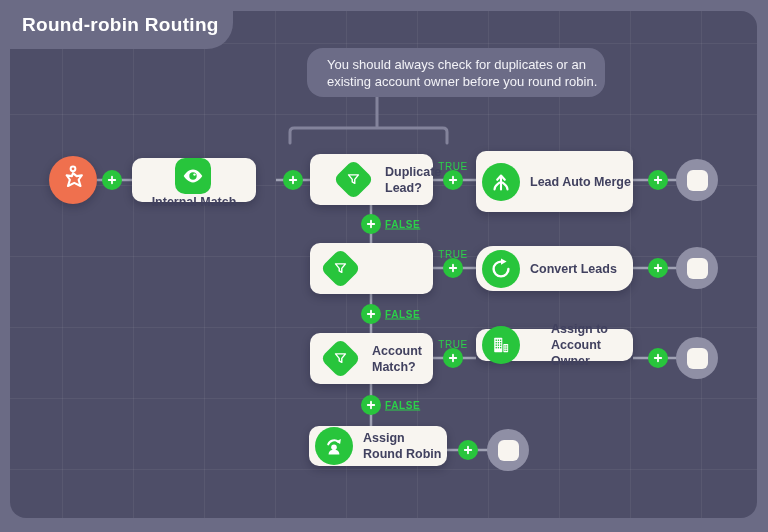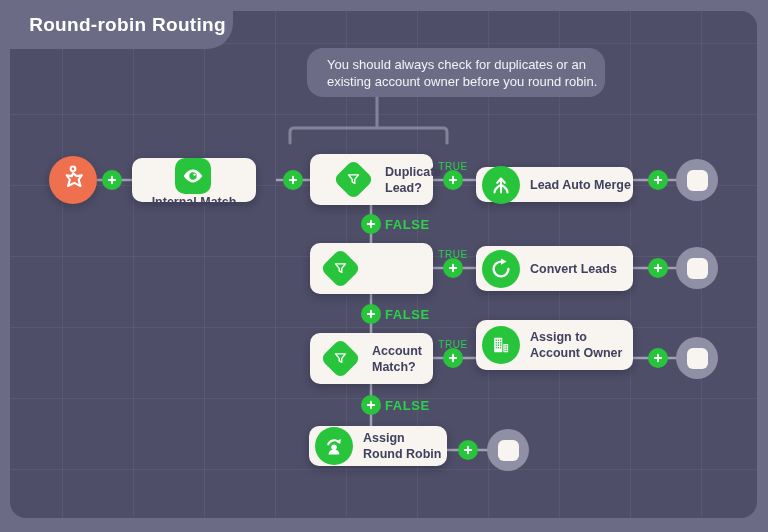--- a/index.html
+++ b/index.html
@@ -4,21 +4,21 @@
 <style>
   html,body{width:768px;height:532px;margin:0;padding:0;overflow:hidden;
     background:#6B6B85;font-family:"Liberation Sans",sans-serif;position:relative;}
   .canvas{position:absolute;left:10px;top:11px;width:747px;height:507px;border-radius:16px;
     background-color:#4E4E68;
     background-image:linear-gradient(to right, rgba(255,255,255,0.055) 1px, transparent 1px),
                      linear-gradient(to bottom, rgba(255,255,255,0.055) 1px, transparent 1px);
     background-size:71px 71px;background-position:52px 32px;}
   .tab{position:absolute;left:0;top:0;width:233px;height:49px;background:#6B6B85;
     border-bottom-right-radius:26px;display:flex;align-items:center;padding-left:22px;
-    box-sizing:border-box;z-index:5;justify-content:center;}
+    box-sizing:border-box;z-index:5;}
   .tab h1{margin:0;font-size:19px;font-weight:bold;color:#ffffff;letter-spacing:.3px;}
   .tooltip{position:absolute;left:307px;top:48px;width:298px;height:49px;background:#6C6C87;
     border-radius:16px;color:#F3F3F8;font-size:13px;line-height:17px;display:flex;
     flex-direction:column;justify-content:center;padding-left:20px;box-sizing:border-box;z-index:4;}
   svg.connectors{position:absolute;left:0;top:0;z-index:1;}
   .card{position:absolute;background:#F8F5F0;border-radius:10px;
     box-shadow:0 3px 8px rgba(15,15,35,.28);display:flex;align-items:center;
     z-index:2;color:#41415F;font-weight:bold;font-size:12.5px;box-sizing:border-box;}
   .label{line-height:16px;}
   .nowrap{white-space:nowrap;}
@@ -35,22 +35,22 @@
     display:flex;align-items:center;justify-content:center;z-index:3;
     transform:translate(-50%,-50%);cursor:pointer;}
   .start-node{position:absolute;left:49px;top:156px;width:48px;height:48px;border-radius:50%;
     background:#EF704E;display:flex;align-items:center;justify-content:center;z-index:2;
     box-shadow:0 3px 8px rgba(15,15,35,.25);}
   .end-node{position:absolute;width:42px;height:42px;border-radius:50%;background:#8F8FA5;
     display:flex;align-items:center;justify-content:center;z-index:2;transform:translate(-50%,-50%);}
   .end-node .sq{width:21px;height:21px;border-radius:6px;background:#F8F5F0;}
   .true-label{position:absolute;transform:translateX(-50%);color:#2BD149;font-size:10px;
     font-weight:normal;letter-spacing:.6px;z-index:3;}
-  .false-label{position:absolute;color:#2BD149;font-size:13px;font-weight:bold;
-    letter-spacing:.6px;transform:translateY(-50%);z-index:3;}
+  .false-label{position:absolute;color:#2BD149;font-size:10px;font-weight:bold;
+    letter-spacing:.6px;transform:translateY(-50%);z-index:3;text-decoration:underline;}
 </style>
 </head>
 <body>
 
 <div class="canvas"></div>
 
 <svg class="connectors" width="768" height="532">
   <path d="M97 180H132 M276 180H310 M433 180H476 M633 180H677
            M433 268H476 M633 268H677
            M433 358H476 M633 358H677
@@ -92,21 +92,21 @@
   <span class="diamond-wrap">
     <span class="diamond">
         <svg width="17" height="17" viewBox="0 0 24 24">
       <path d="M5 5.5h14l-5.2 6.3v5.7l-3.6-2.1v-3.6z" fill="none" stroke="#fff" stroke-width="2" stroke-linejoin="round"></path>
     </svg>
       </span>
   </span>
   <span class="label">Duplicate Lead?</span>
 </div>
 
-<div class="card" style="left:476px;top:167px;width:157px;height:35px;">
+<div class="card" style="left:476px;top:151px;width:157px;height:61px;">
   <span class="icon-circle">
     <svg width="24" height="24" viewBox="0 0 24 24">
       <g stroke="#fff" stroke-width="2.1" fill="none" stroke-linecap="round" stroke-linejoin="round">
         <path d="M12 19.5V7"></path>
           <path d="M8.2 9.8L12 5.5l3.8 4.3"></path>
         <path d="M5.5 19.5c0-4 3-5 5-7"></path>
           <path d="M18.5 19.5c0-4-3-5-5-7"></path>
       </g>
     </svg>
   </span>
@@ -116,42 +116,42 @@
 <div class="card" style="left:310px;top:243px;width:123px;height:51px;">
   <span class="diamond-wrap">
     <span class="diamond">
         <svg width="17" height="17" viewBox="0 0 24 24">
       <path d="M5 5.5h14l-5.2 6.3v5.7l-3.6-2.1v-3.6z" fill="none" stroke="#fff" stroke-width="2" stroke-linejoin="round"></path>
     </svg>
       </span>
   </span>
 </div>
 
-<div class="card" style="left:476px;top:246px;width:157px;height:45px;">
+<div class="card" style="left:476px;top:246px;width:157px;height:45px;border-radius:17px;">
   <span class="icon-circle">
     <svg width="24" height="24" viewBox="0 0 24 24">
       <path d="M12 4.6A7.4 7.4 0 1 0 19.4 12" fill="none" stroke="#fff" stroke-width="2.4" stroke-linecap="round"></path>
       <path d="M12 1.4L17.6 4.6 12 7.8Z" fill="#fff"></path>
     </svg>
   </span>
   <span class="label nowrap">Convert Leads</span>
 </div>
 
 <div class="card" style="left:310px;top:333px;width:123px;height:51px;">
   <span class="diamond-wrap">
     <span class="diamond">
         <svg width="17" height="17" viewBox="0 0 24 24">
       <path d="M5 5.5h14l-5.2 6.3v5.7l-3.6-2.1v-3.6z" fill="none" stroke="#fff" stroke-width="2" stroke-linejoin="round"></path>
     </svg>
       </span>
   </span>
   <span class="label">Account Match?</span>
 </div>
 
-<div class="card" style="left:476px;top:320px;width:157px;height:50px;">
+<div class="card" style="left:476px;top:329px;width:157px;height:32px;gap:21px;">
   <span class="icon-circle">
     <svg width="22" height="22" viewBox="0 0 24 24">
       <rect x="4.6" y="4.2" width="8.8" height="15.6" rx="0.8" fill="#fff"></rect>
       <rect x="14.6" y="10.8" width="5.2" height="9" rx="0.6" fill="#fff"></rect>
       <g fill="#28C53C">
         <rect x="6.1" y="6" width="1.4" height="1.6"></rect>
           <rect x="8.5" y="6" width="1.4" height="1.6"></rect>
           <rect x="10.9" y="6" width="1.4" height="1.6"></rect>
         <rect x="6.1" y="8.7" width="1.4" height="1.6"></rect>
           <rect x="8.5" y="8.7" width="1.4" height="1.6"></rect>

